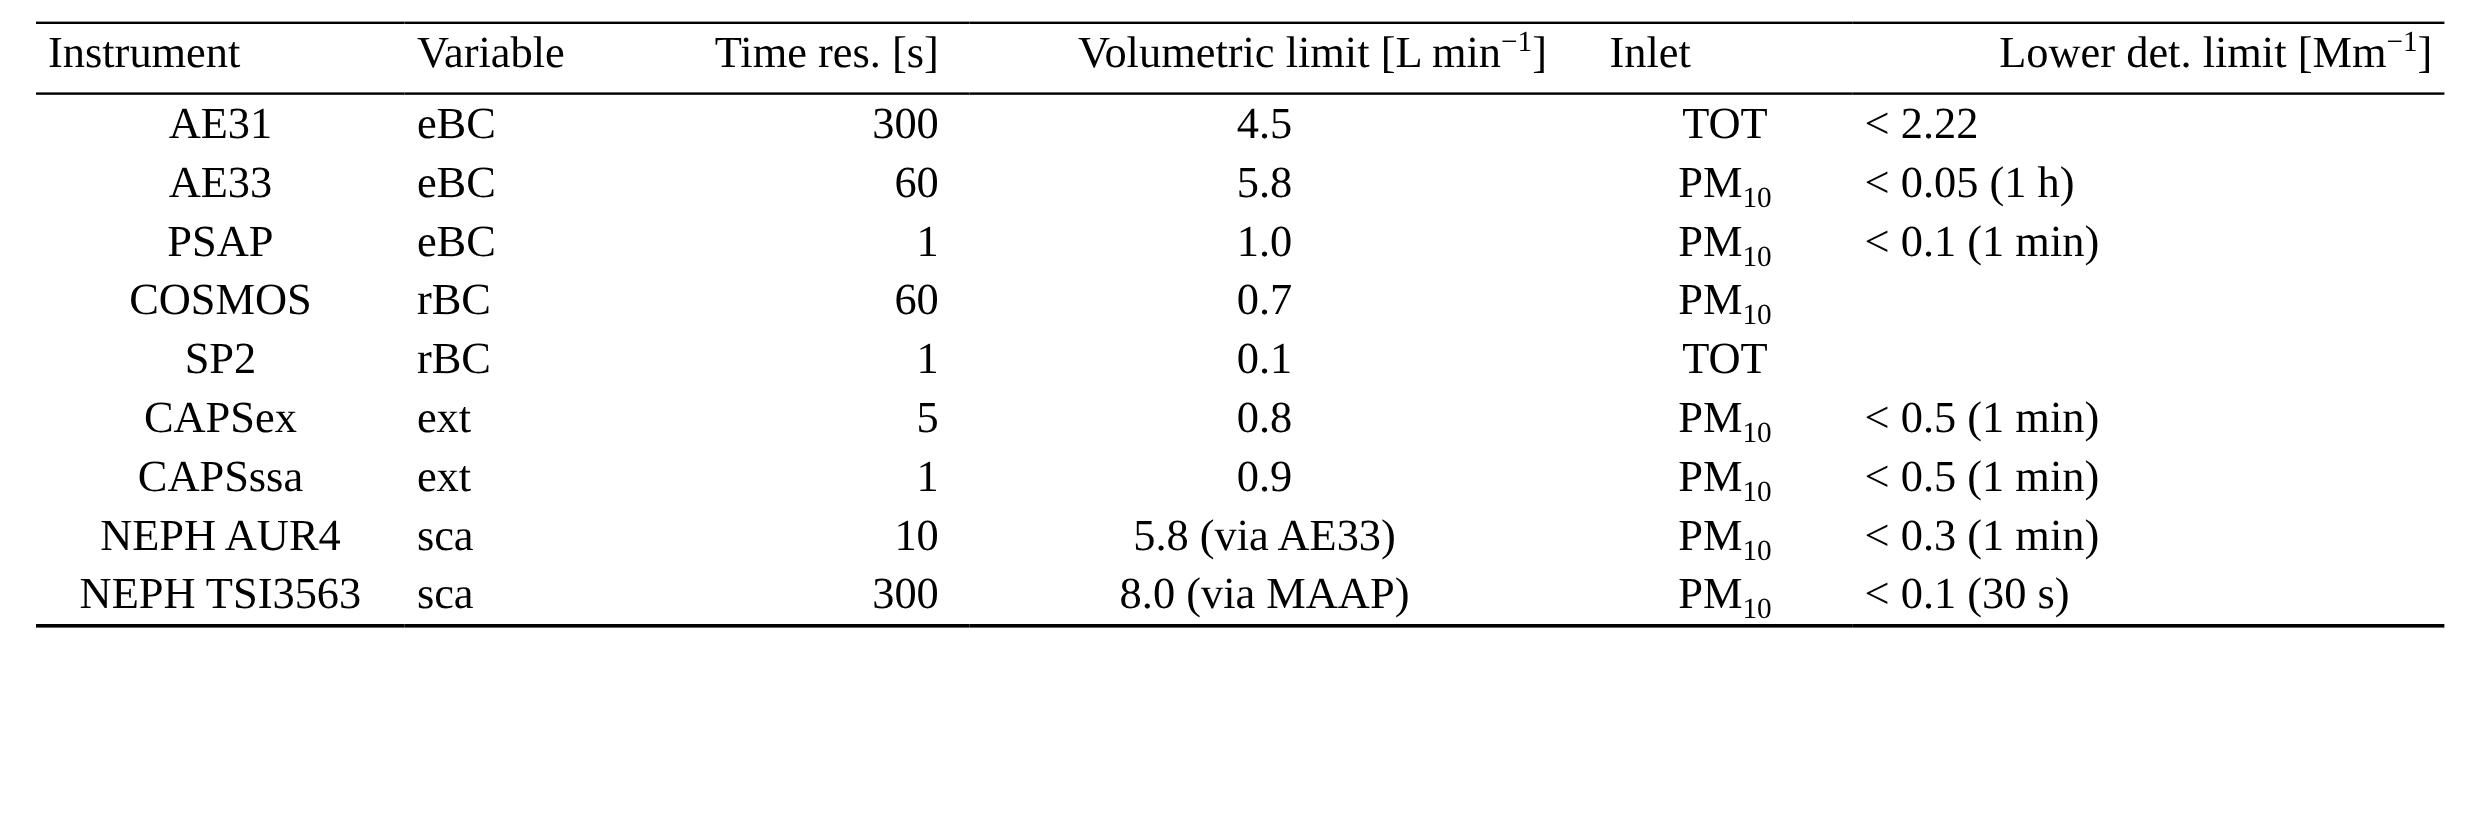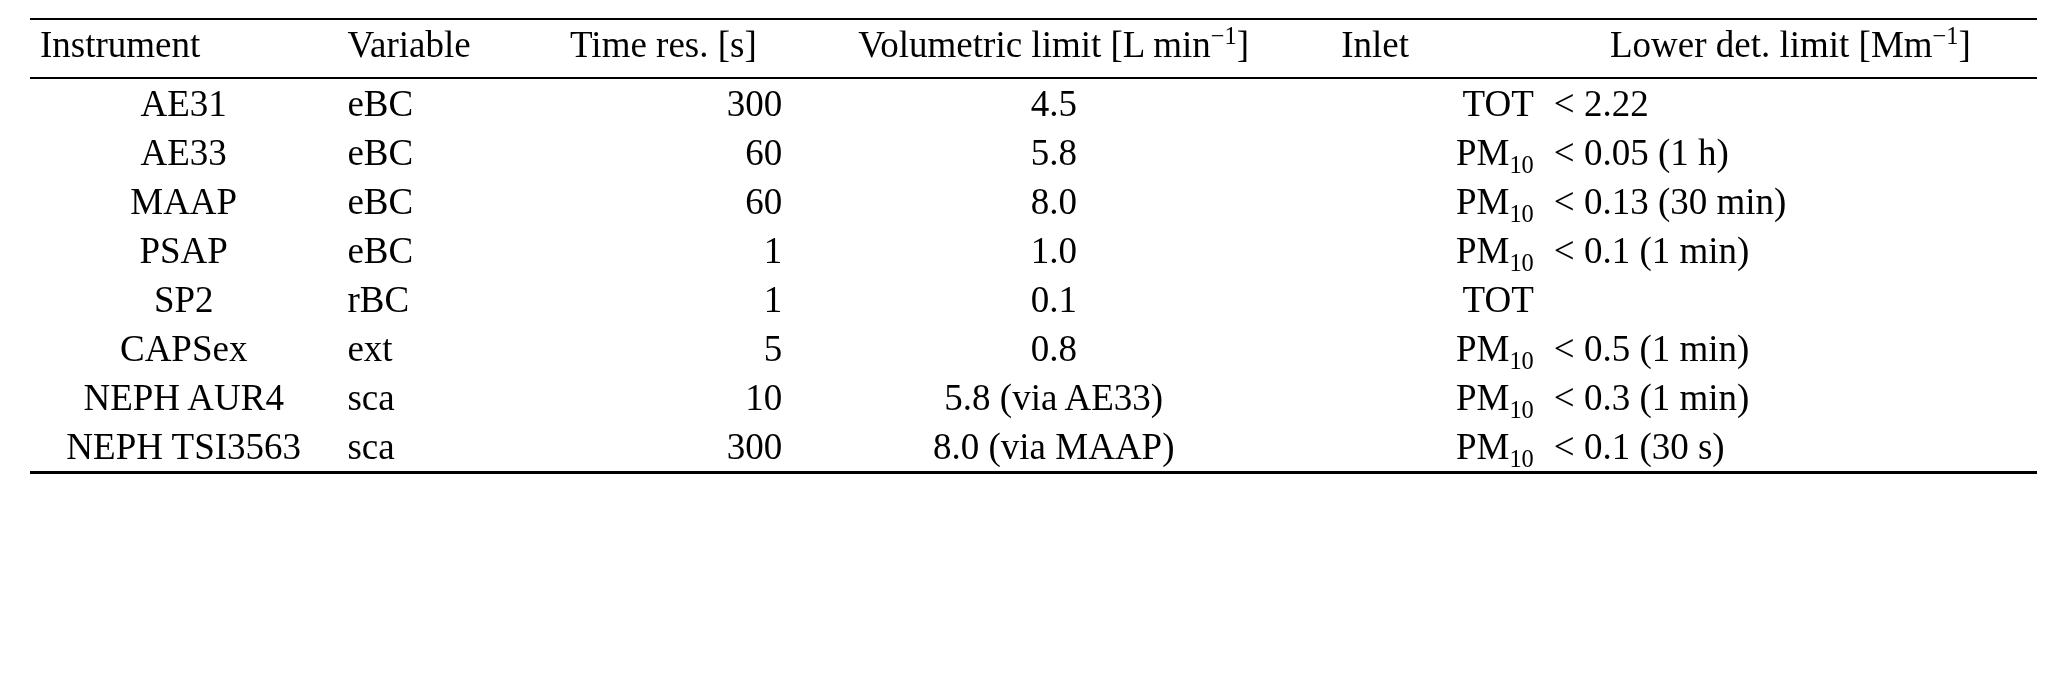--- a/index.html
+++ b/index.html
@@ -44,26 +44,26 @@
     border-top: 2px solid #000;
   }
   .rule-bottom {
     border-bottom: 3px solid #000;
   }
   
   .col-instrument { text-align: center;  width: 300px; }
   .col-variable   { text-align: left;  width: 190px; }
   .col-timeres    { text-align: right; width: 250px; padding-right: 26px !important; }
   .col-flow       { text-align: center; width: 490px; padding-right: 26px !important; }
-  .col-inlet      { text-align: right;  width: 220px; padding-left: 26px !important; }
+  .col-inlet      { text-align: center;  width: 220px; padding-left: 26px !important; }
   .col-limit      { text-align: left; width: 500px; }
 
   thead .col-timeres,
   thead .col-flow,
-  thead .col-limit { text-align: center; }
+  thead .col-limit { text-align: right; }
   thead .col-instrument,
   thead .col-variable,
   thead .col-inlet { text-align: left; }
 
   sub, sup {
     font-size: 0.66em;
     line-height: 0;
   }
 </style>
 </head>
@@ -92,48 +92,56 @@
       </tr>
       <tr>
         <td class="col-instrument">AE33</td>
         <td class="col-variable">eBC</td>
         <td class="col-timeres">60</td>
         <td class="col-flow">5.8</td>
         <td class="col-inlet"><span>PM</span><sub>10</sub></td>
         <td class="col-limit">&lt; 0.05 (1 h)</td>
       </tr>
       <tr>
-        <td class="col-instrument">MAAP</td>
-        <td class="col-variable">eBC</td>
-        <td class="col-timeres">60</td>
-        <td class="col-flow">8.0</td>
-        <td class="col-inlet"><span>PM</span><sub>10</sub></td>
-        <td class="col-limit">&lt; 0.13 (30 min)</td>
-      </tr>
-      <tr>
         <td class="col-instrument">PSAP</td>
         <td class="col-variable">eBC</td>
         <td class="col-timeres">1</td>
         <td class="col-flow">1.0</td>
         <td class="col-inlet"><span>PM</span><sub>10</sub></td>
         <td class="col-limit">&lt; 0.1 (1 min)</td>
+      </tr>
+      <tr>
+        <td class="col-instrument">COSMOS</td>
+        <td class="col-variable">rBC</td>
+        <td class="col-timeres">60</td>
+        <td class="col-flow">0.7</td>
+        <td class="col-inlet"><span>PM</span><sub>10</sub></td>
+        <td class="col-limit"></td>
       </tr>
       <tr>
         <td class="col-instrument">SP2</td>
         <td class="col-variable">rBC</td>
         <td class="col-timeres">1</td>
         <td class="col-flow">0.1</td>
         <td class="col-inlet"><span>TOT</span><sub></sub></td>
         <td class="col-limit"></td>
       </tr>
       <tr>
         <td class="col-instrument">CAPSex</td>
         <td class="col-variable">ext</td>
         <td class="col-timeres">5</td>
         <td class="col-flow">0.8</td>
+        <td class="col-inlet"><span>PM</span><sub>10</sub></td>
+        <td class="col-limit">&lt; 0.5 (1 min)</td>
+      </tr>
+      <tr>
+        <td class="col-instrument">CAPSssa</td>
+        <td class="col-variable">ext</td>
+        <td class="col-timeres">1</td>
+        <td class="col-flow">0.9</td>
         <td class="col-inlet"><span>PM</span><sub>10</sub></td>
         <td class="col-limit">&lt; 0.5 (1 min)</td>
       </tr>
       <tr>
         <td class="col-instrument">NEPH AUR4</td>
         <td class="col-variable">sca</td>
         <td class="col-timeres">10</td>
         <td class="col-flow">5.8 (via AE33)</td>
         <td class="col-inlet"><span>PM</span><sub>10</sub></td>
         <td class="col-limit">&lt; 0.3 (1 min)</td>

